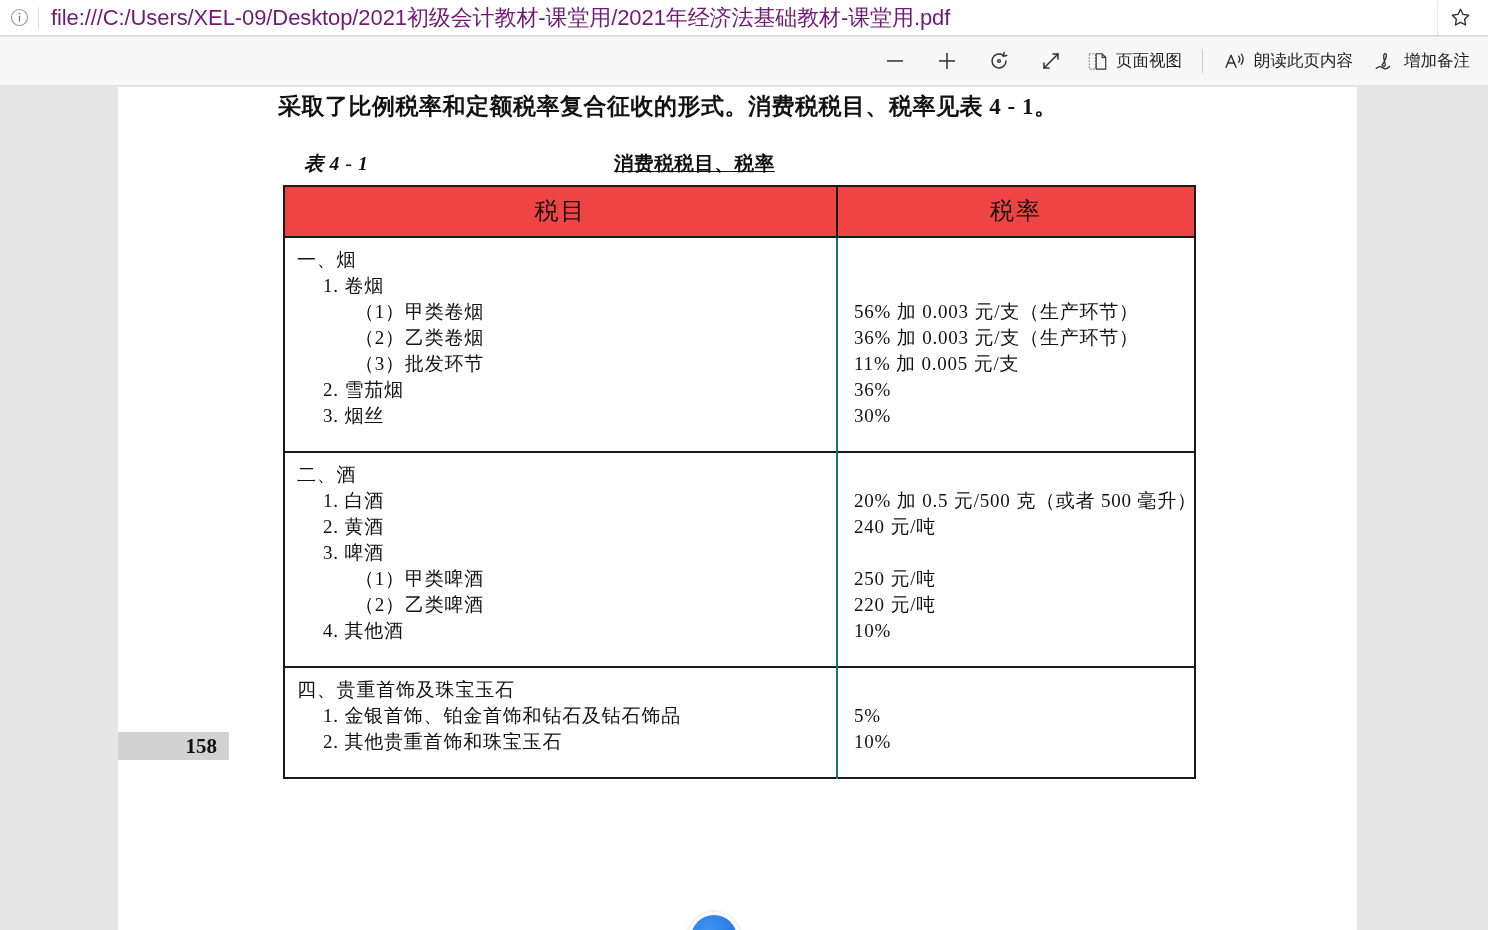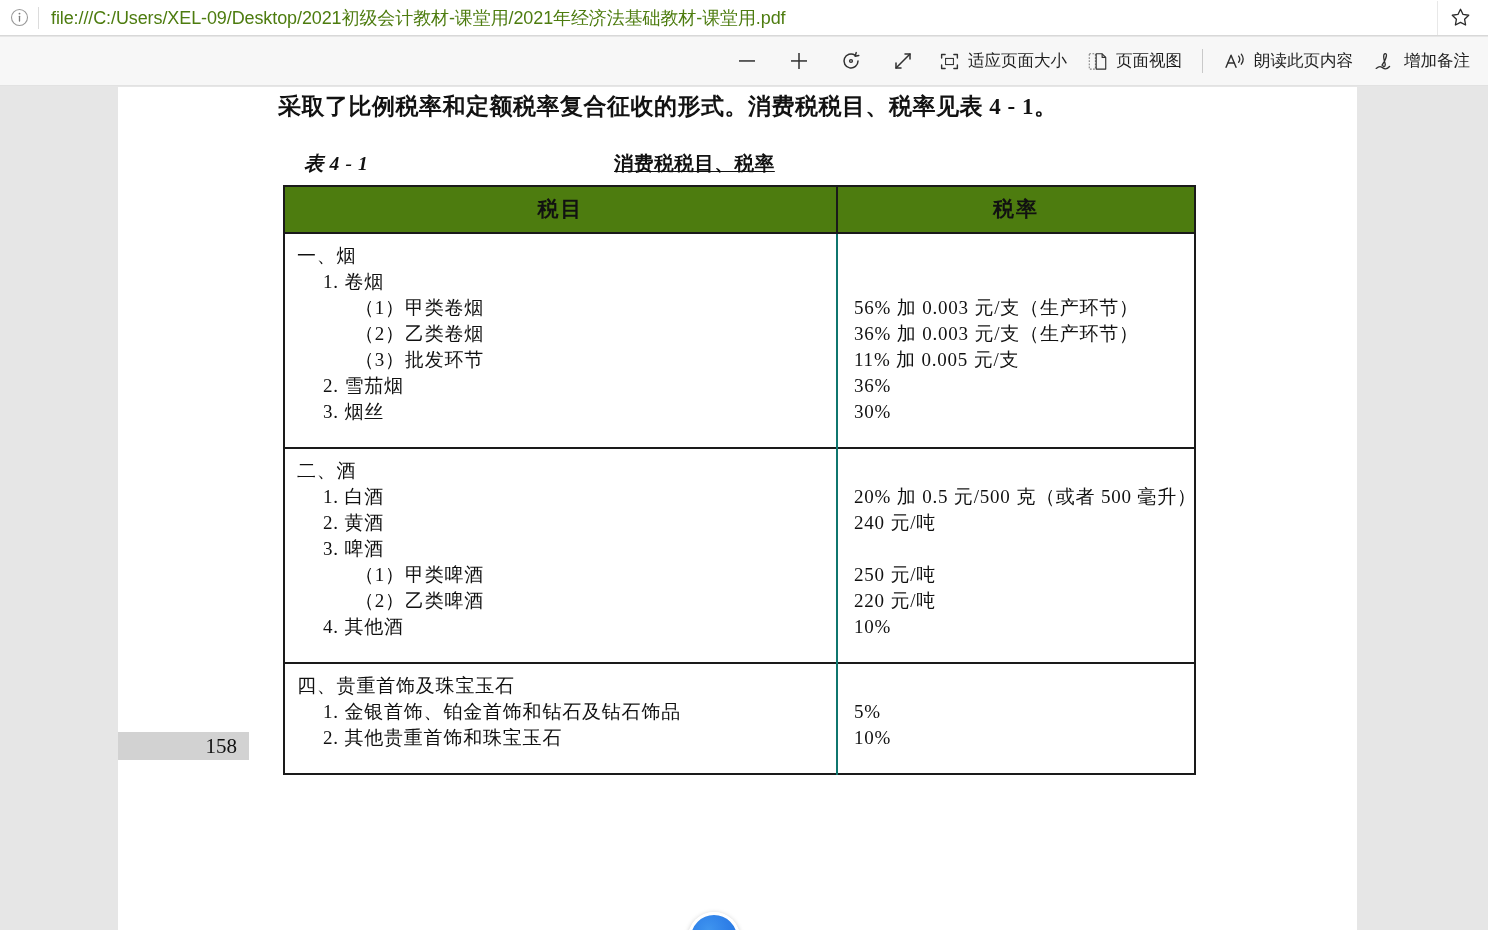--- a/index.html
+++ b/index.html
@@ -38,22 +38,22 @@
   .info-icon svg { display: block; }
   .addr-sep {
     width: 1px;
     height: 22px;
     background: #dcdcdc;
     flex: 0 0 auto;
   }
   .addr-url {
     flex: 1 1 auto;
     padding-left: 12px;
-    font-size: 18px;
-    color: #4d7c0f;
+    font-size: 22px;
+    color: #701a75;
     white-space: nowrap;
     overflow: hidden;
     letter-spacing: -0.1px;
   }
   .star-btn {
     width: 44px;
     height: 34px;
     flex: 0 0 auto;
     display: flex;
     align-items: center;
@@ -152,24 +152,24 @@
     table-layout: fixed;
     font-family: "Liberation Serif", "DejaVu Serif", serif;
     color: #111;
     border: 2px solid #1a1a1a;
     background: #fff;
   }
   .taxtable col.c1 { width: 553px; }
   .taxtable col.c2 { width: 358px; }
 
   .taxtable thead th {
-    background: #4d7c0f;
+    background: #ef4444;
     border-bottom: 2px solid #1a1a1a;
-    font-size: 21px;
-    font-weight: bold;
+    font-size: 24px;
+    font-weight: normal;
     letter-spacing: 2px;
     padding: 8px 0 9px;
     text-align: center;
   }
   .taxtable thead th.th-left { border-right: 2px solid #1a1a1a; }
 
   .taxtable td.g-left {
     border-right: 2px solid #0f766e;
     vertical-align: top;
     padding: 9px 0 11px 0;
@@ -195,31 +195,31 @@
   .lvl1 { padding-left: 38px; }
   .lvl2 { padding-left: 70px; }
   .rate { padding-left: 16px; }
   .blank { visibility: hidden; }
 
   
   .pagenum {
     position: absolute;
     left: 0px;
     top: 645px;
-    width: 131px;
+    width: 111px;
     height: 28px;
     background: #d2d2d2;
     display: flex;
     align-items: center;
     justify-content: flex-end;
     padding-right: 12px;
     box-sizing: border-box;
     font-family: "Liberation Serif", "DejaVu Serif", serif;
     font-size: 21px;
-    font-weight: normal;
+    font-weight: bold;
     color: #111;
   }
 
   
   .fab {
     position: absolute;
     left: 688px;
     top: 825px;
     width: 52px;
     height: 52px;
@@ -274,27 +274,20 @@
   </div>
 
   <div class="tb-item tb-icon-only">
     <svg class="tb-ico" width="24" height="24" viewBox="0 0 24 24" aria-hidden="true">
       <path d="M5 19L19 5" stroke="#303030" stroke-width="1.5" stroke-linecap="round"></path>
       <path d="M14 5h5v5" fill="none" stroke="#303030" stroke-width="1.5" stroke-linecap="round" stroke-linejoin="round"></path>
       <path d="M10 19H5v-5" fill="none" stroke="#303030" stroke-width="1.5" stroke-linecap="round" stroke-linejoin="round"></path>
     </svg>
   </div>
 
-  <div class="tb-item">
-    <svg class="tb-ico" width="21" height="21" viewBox="0 0 24 24" aria-hidden="true">
-      <path d="M3 8V4h4M21 8V4h-4M3 16v4h4M21 16v4h-4" fill="none" stroke="#303030" stroke-width="1.6" stroke-linecap="round" stroke-linejoin="round"></path>
-      <rect x="7.5" y="8.5" width="9" height="7" fill="none" stroke="#303030" stroke-width="1.2"></rect>
-    </svg>
-    <span class="tb-label">适应页面大小</span>
-  </div>
 
   <div class="tb-item">
     <svg class="tb-ico" width="21" height="21" viewBox="0 0 24 24" aria-hidden="true">
       <rect x="2.6" y="3.2" width="7" height="17.5" fill="none" stroke="#7f7f7f" stroke-width="1.2" stroke-dasharray="2 1.6"></rect>
       <path d="M10.5 3.2h6.8l4.1 4.1v13.4H10.5z" fill="none" stroke="#303030" stroke-width="1.3" stroke-linejoin="round"></path>
       <path d="M17.3 3.2v4.1h4.1" fill="none" stroke="#303030" stroke-width="1.3" stroke-linejoin="round"></path>
     </svg>
     <span class="tb-label">页面视图</span>
   </div>
 

